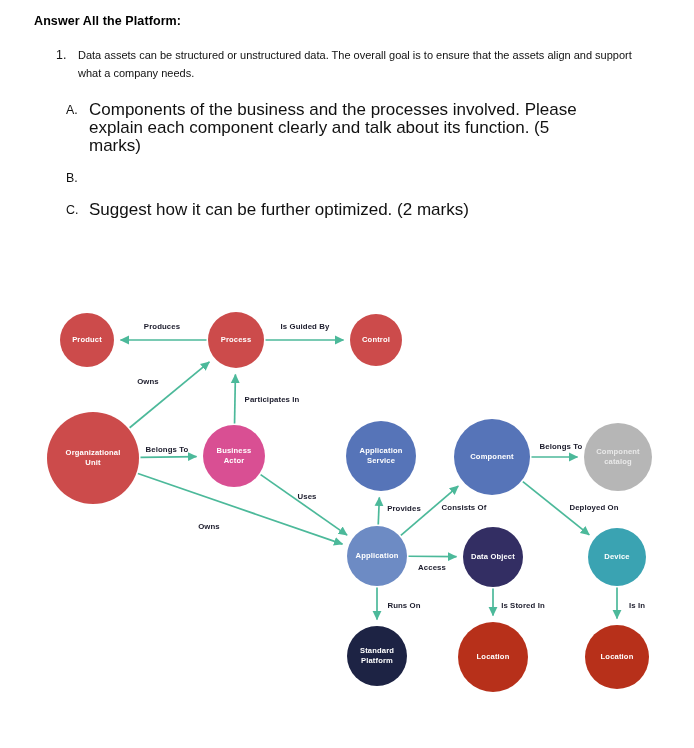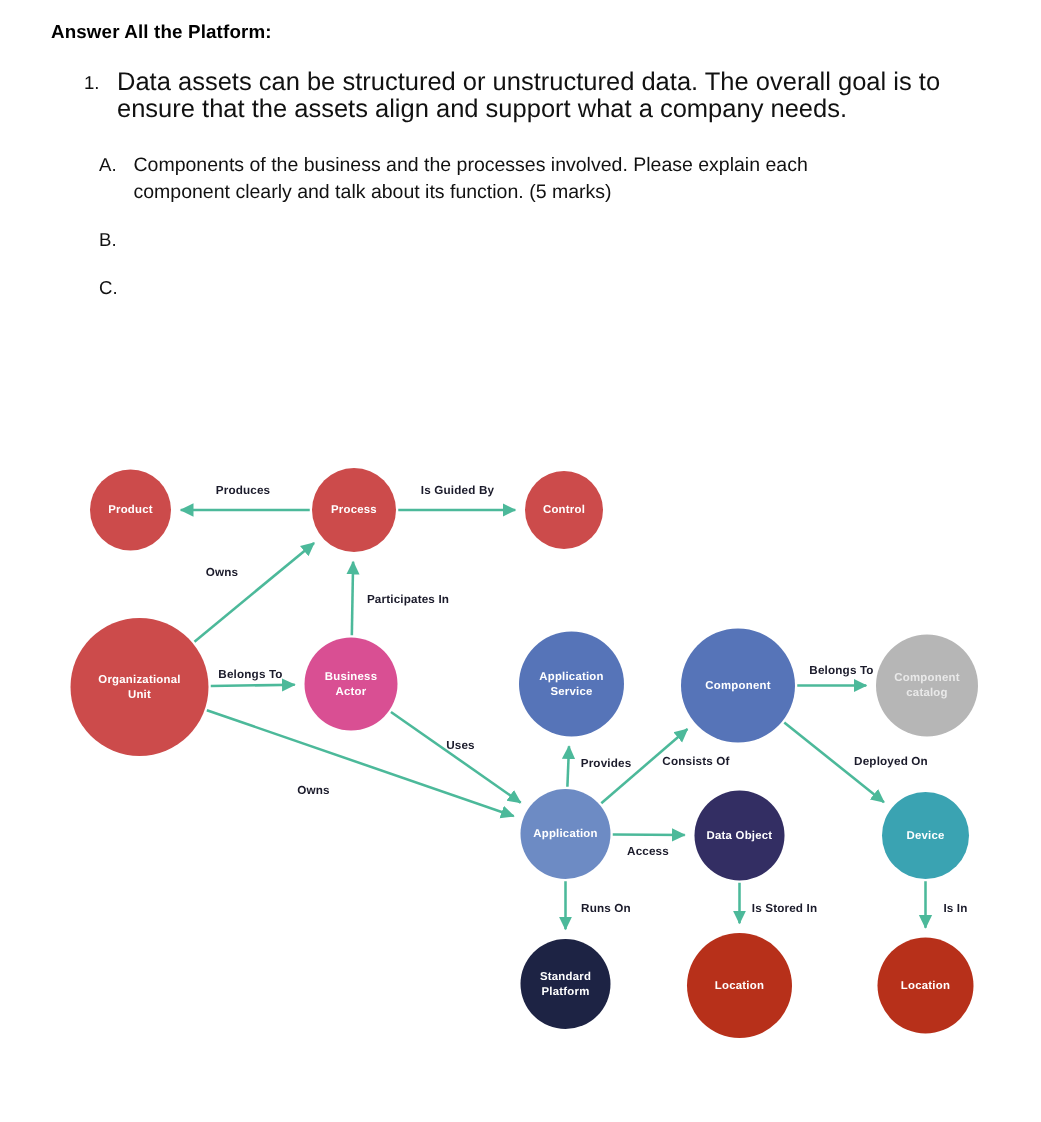--- a/index.html
+++ b/index.html
@@ -33,21 +33,21 @@
     margin-bottom: 4px;
   }
   .q-num {
     width: 22px;
     flex: 0 0 22px;
     font-size: 12.4px;
     line-height: 18px;
   }
   .q-body {
     flex: 1 1 auto;
-    font-size: 17px;
+    font-size: 11px;
     line-height: 18px;
     max-width: 565px;
   }
   .q-body p {
     margin: 0 0 15px 0;
   }
   .sub-list {
     margin: 0;
     padding: 0;
     list-style: none;
@@ -58,21 +58,21 @@
     margin-left: 32px;
   }
   .sub-letter {
     width: 23px;
     flex: 0 0 23px;
     font-size: 12.4px;
     line-height: 18px;
   }
   .sub-text {
     flex: 1 1 auto;
-    font-size: 13px;
+    font-size: 17px;
     line-height: 18px;
     max-width: 505px;
   }
 
   
   .diagram-wrap {
     position: absolute;
     left: 0;
     top: 296px;
     width: 694px;
@@ -124,20 +124,21 @@
   <ul class="sub-list">
     <li class="sub-item">
       <span class="sub-letter">A.</span>
       <span class="sub-text">Components of the business and the processes involved. Please explain each component clearly and talk about its function. (5 marks)</span>
     </li>
     <li class="sub-item">
       <span class="sub-letter">B.</span>
     </li>
     <li class="sub-item">
       <span class="sub-letter">C.</span>
+      <span class="sub-text">Suggest how it can be further optimized. (2 marks)</span>
     </li>
   </ul>
 </div>
 
 <div class="diagram-wrap">
   <svg width="694" height="452" viewBox="0 296 694 452" xmlns="http://www.w3.org/2000/svg">
     <defs>
       <marker id="arrow" markerWidth="6" markerHeight="6" refX="5" refY="3" orient="auto" markerUnits="strokeWidth">
         <path d="M0,0.4 L5.4,3 L0,5.6 z" fill="#4cb99a"></path>
       </marker>

